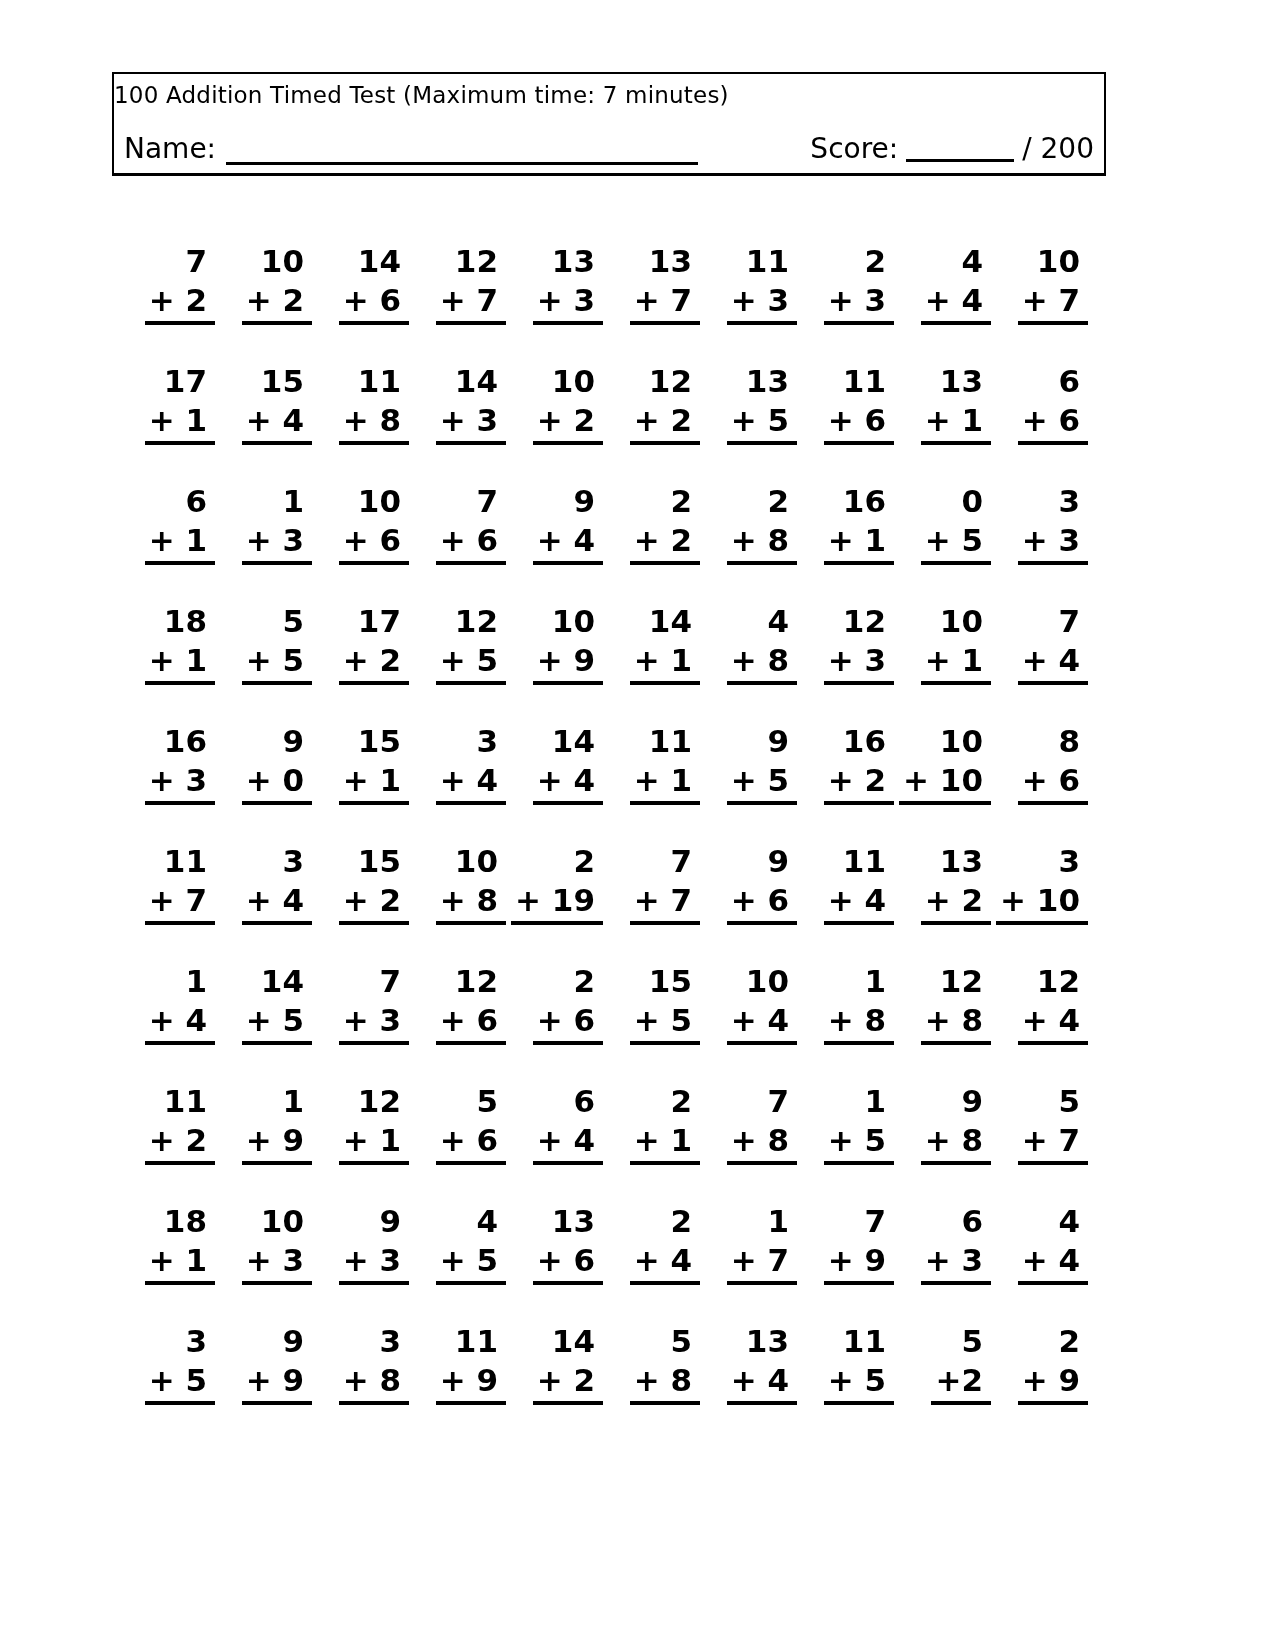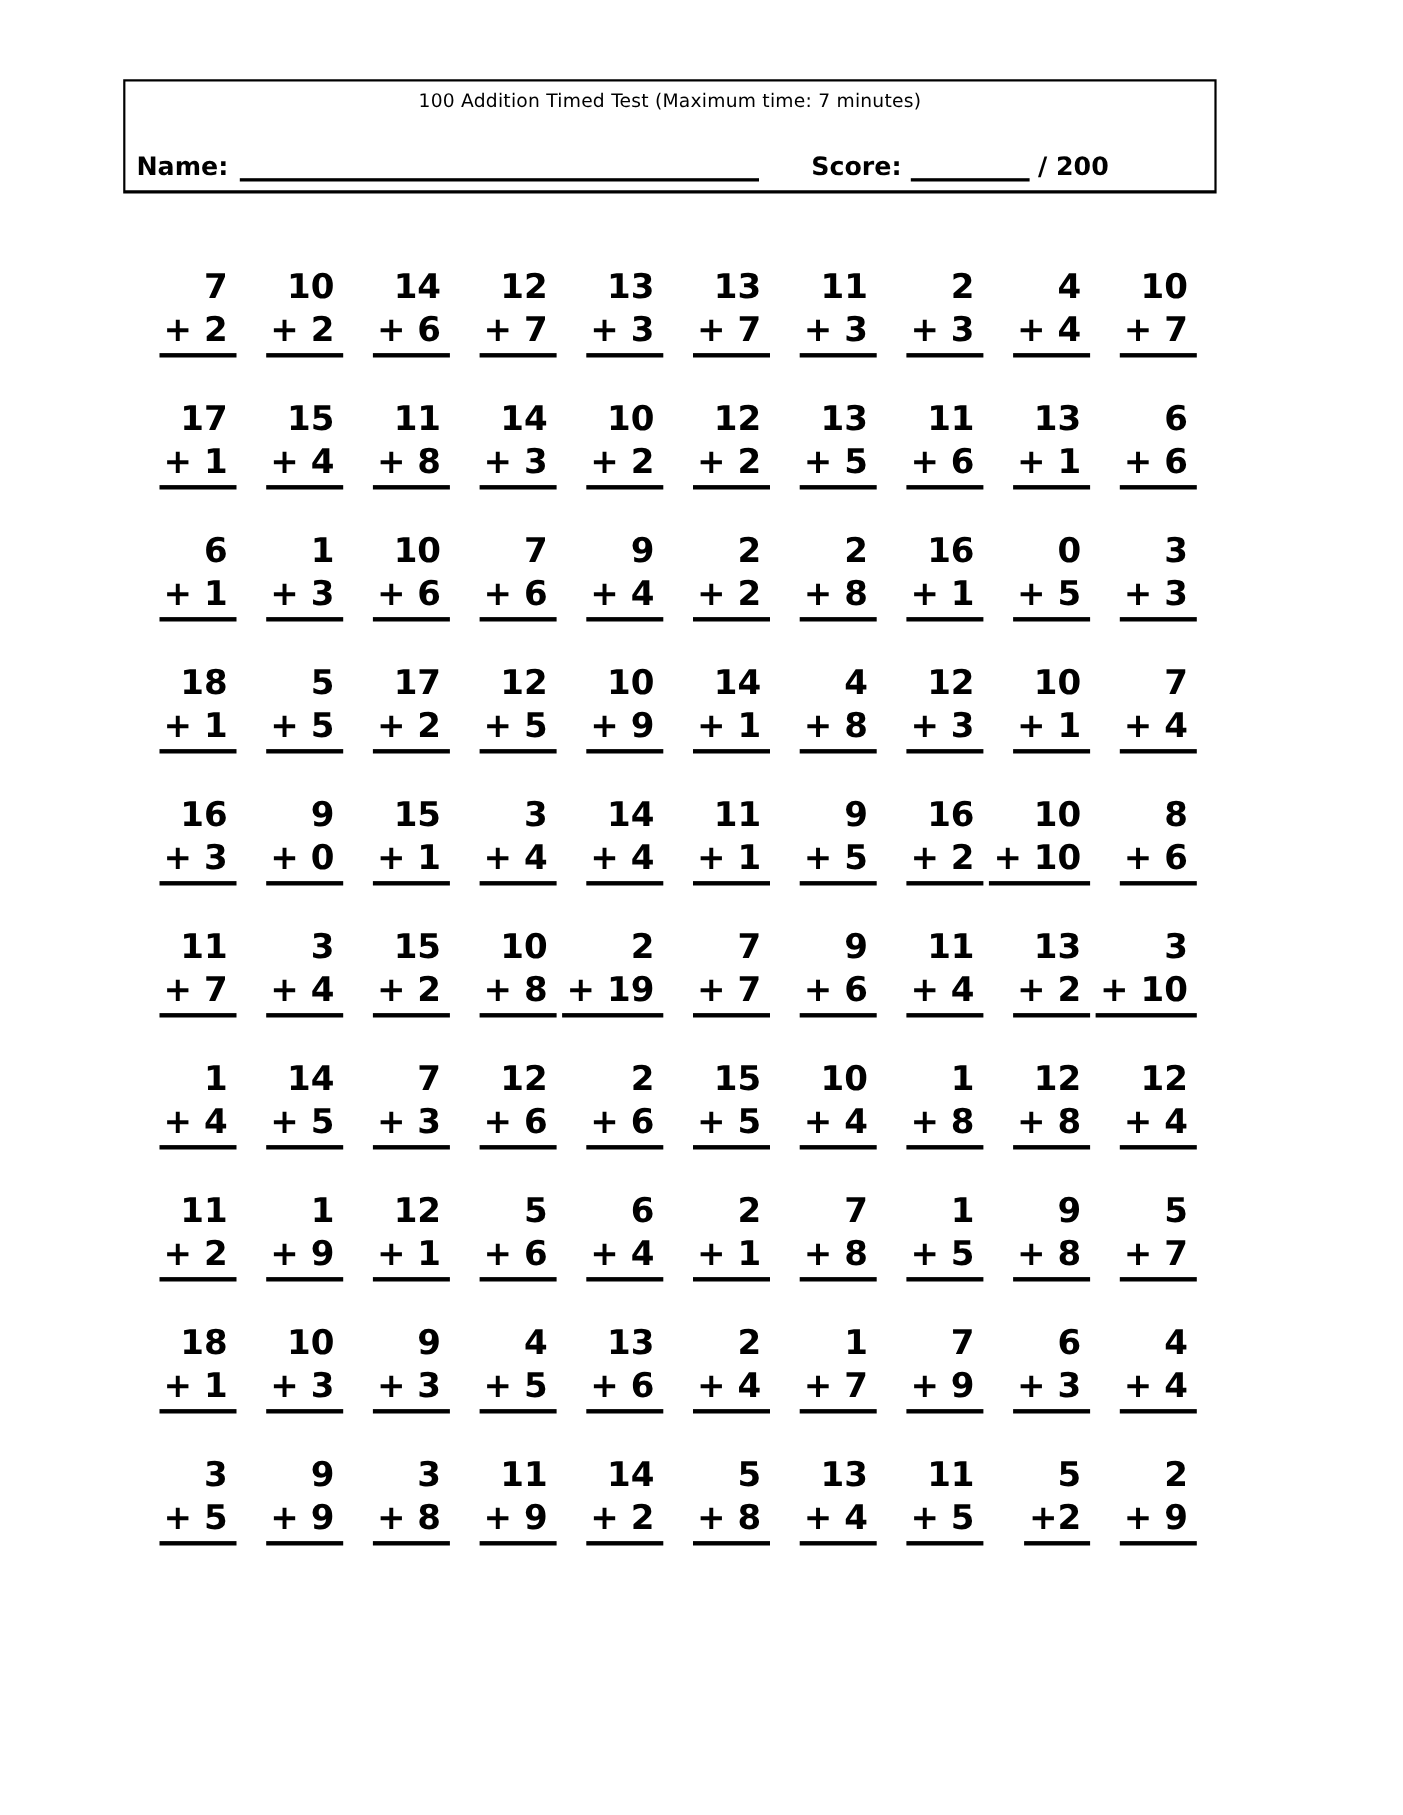--- a/index.html
+++ b/index.html
@@ -18,48 +18,45 @@
     position: absolute;
     left: 112px;
     top: 72px;
     width: 994px;
     height: 104px;
     border: 2px solid #000000;
     border-bottom-width: 3px;
     box-sizing: border-box;
   }
   .header-title {
-    text-align: center;
-    font-size: 17px;
+    font-size: 23px;
     margin-top: 8px;
     letter-spacing: 0.2px;
   }
   .header-fields {
     position: absolute;
     left: 10px;
     right: 10px;
     bottom: 8px;
     display: flex;
     align-items: flex-end;
-    font-size: 23px;
-    font-weight: bold;
+    font-size: 28px;
   }
   .name-group { display: flex; align-items: flex-end; }
   .name-blank {
     display: inline-block;
     width: 472px;
     border-bottom: 3px solid #000000;
     height: 24px;
     margin-left: 10px;
   }
   .score-group {
     display: flex;
-    align-items: flex-end;
+    align-items: center;
     margin-left: auto;
-    margin-right: 86px;
   }
   .score-blank {
     display: inline-block;
     width: 108px;
     border-bottom: 3px solid #000000;
     height: 24px;
     margin-left: 8px;
     margin-right: 8px;
   }
 

